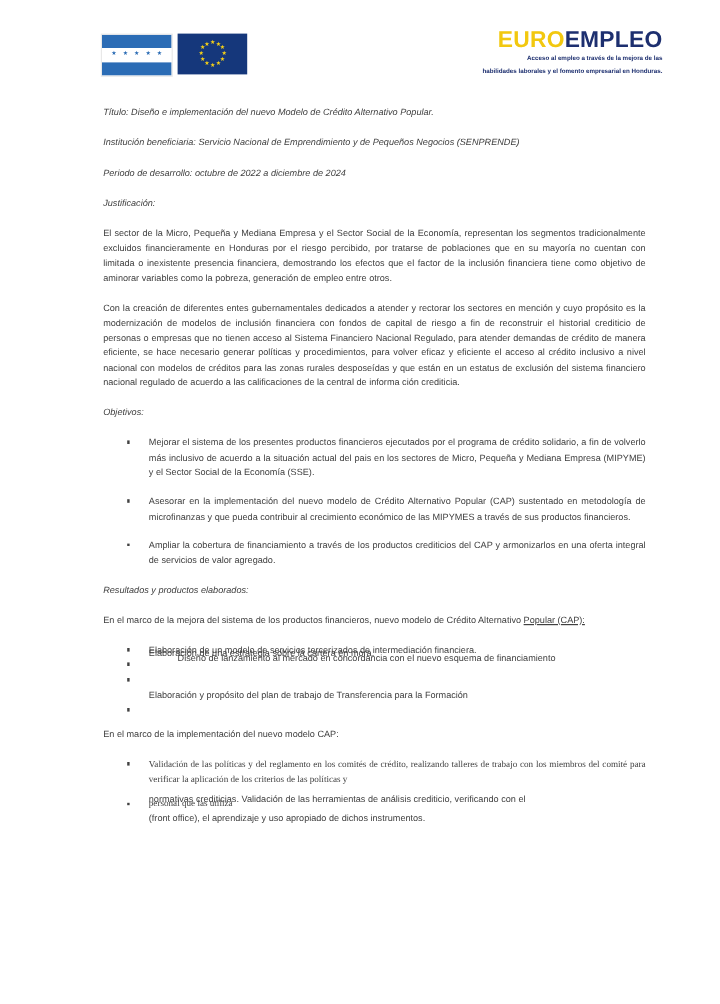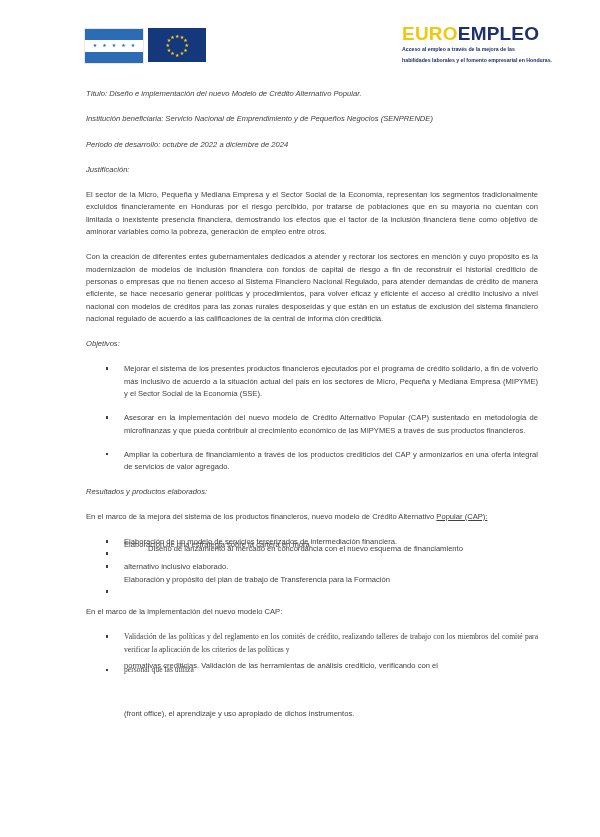--- a/index.html
+++ b/index.html
@@ -75,21 +75,21 @@
     color: #f5d017;
     font-size: 5px;
     line-height: 4px;
     text-align: center;
   }
 
   .logo {
     position: absolute;
     right: 48px;
     top: 24px;
-    text-align: left;
+    text-align: right;
   }
   .logo-word {
     font-size: 19px;
     font-weight: bold;
     letter-spacing: 0.2px;
     line-height: 1;
     white-space: nowrap;
   }
   .logo-euro { color: #f2c80f; }
   .logo-empleo { color: #1d2f6f; }
@@ -247,37 +247,36 @@
 
     <div class="overlap-block">
       <div class="ov-bullet" style="top:4px;"></div>
       <div class="ov-bullet" style="top:16px;"></div>
       <div class="ov-bullet" style="top:29px;"></div>
       <div class="ov-bullet" style="top:54px;"></div>
 
       <div class="ov-line" style="top:3px;">Elaboración de una estrategia sobre la cartera en mora.</div>
       <div class="ov-line" style="top:0px;">Elaboración de un modelo de servicios tercerizados de intermediación financiera.</div>
       <div class="ov-line" style="top:7px;padding-left:24px;">Diseño de lanzamiento al mercado en concordancia con el nuevo esquema de financiamiento</div>
-      <div class="ov-line ov-wrap" style="top:25px;">alternativo inclusivo elaborado.</div>
       <div class="ov-line ov-wrap" style="top:38px;">Elaboración y propósito del plan de trabajo de Transferencia para la Formación</div>
     </div>
 
     <p class="para" style="margin-top:8px;">En el marco de la implementación del nuevo modelo CAP:</p>
 
     <ul class="bullets">
       <li style="margin-bottom:0;font-family:Liberation Serif, serif;">
         <span>Validación de las políticas y del reglamento en los comités de crédito, realizando talleres de trabajo</span>
         <span>con los miembros del comité para verificar la aplicación de los criterios de las políticas y</span>
       </li>
     </ul>
 
     <div class="overlap-block2">
       <div class="ov-bullet" style="top:9px;"></div>
       <div class="ov2-line" style="top:0px;">
         <span>normativas crediticias.</span>
         <span>Validación  de  las  herramientas  de  análisis  crediticio,  verificando  con  el</span>
       </div>
       <div class="ov2-line" style="top:4px;font-family:Liberation Serif, serif;">personal que las utiliza</div>
-      <div class="ov2-line" style="top:16px;margin-top:32px;">(front office), el aprendizaje y uso apropiado de dichos instrumentos.</div>
+      <div class="ov2-line" style="top:16px;">(front office), el aprendizaje y uso apropiado de dichos instrumentos.</div>
     </div>
 
   </div>
 </div>
 
 </body></html>

